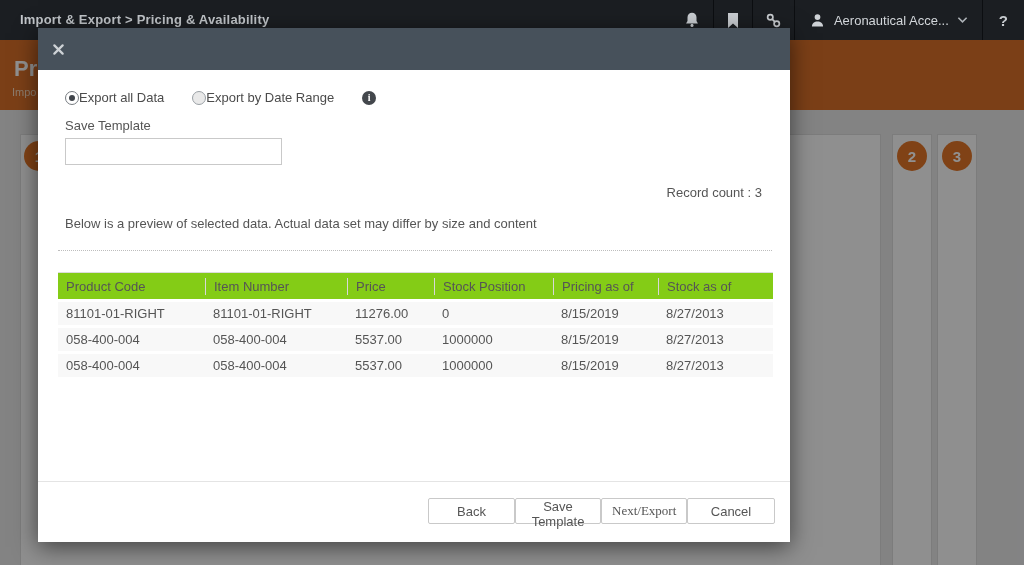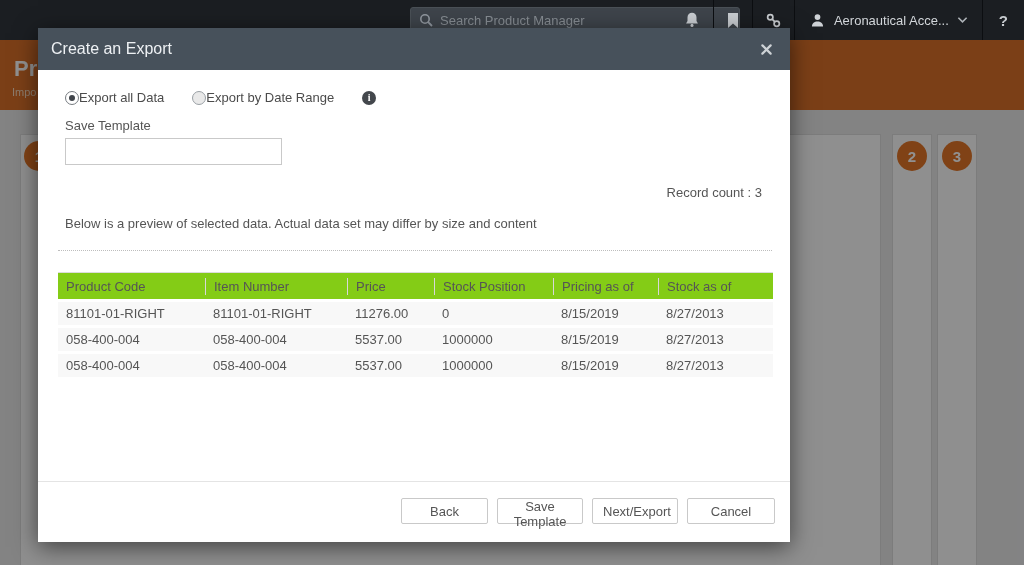--- a/index.html
+++ b/index.html
@@ -71,24 +71,24 @@
   .preview-table { position:absolute; top:202px; left:20px; width:715px; }
   .thead { display:flex; background:#84cc16; border-top:1px solid #dcdcdc; height:27px; align-items:center; }
   .th { font-size:13px; color:#555; padding-left:8px; height:17px; line-height:17px; }
   .th + .th { border-left:1px solid #d8d8d8; }
   .trow { display:flex; background:#f8f8f8; height:23px; align-items:center; margin-top:3px; }
   .td { font-size:13px; color:#555; padding-left:8px; white-space:nowrap; overflow:hidden; }
   .c0 { width:147px; } .c1 { width:142px; } .c2 { width:87px; }
   .c3 { width:119px; } .c4 { width:105px; } .c5 { width:115px; }
 
   .footer-divider { position:absolute; top:411px; left:0; right:0; border-top:1px solid #e4e4e4; }
-  .footer { position:absolute; top:428px; right:15px; display:flex; gap:9px; }
+  .footer { position:absolute; top:428px; right:15px; display:flex; }
   .btn { height:26px; background:#fff; border:1px solid #c9c9c9; border-radius:2px; font-size:13px; color:#555;
          font-family:"Liberation Sans",sans-serif; cursor:pointer; padding:0 10px; }
-  .btn-back { width:87px; } .btn-save { width:86px; } .btn-next { width:86px; } .btn-cancel { width:88px; }
+  .btn-back { width:87px; } .btn-save { width:86px; } .btn-next { width:86px;font-family:Liberation Serif, serif; } .btn-cancel { width:88px; }
 
   svg { display:block; }
 </style>
 </head>
 <body>
 
 <div class="page">
   <div class="banner">
     <div class="banner-title">Pri</div>
     <div class="banner-sub">Impo</div>
@@ -102,30 +102,22 @@
     </div>
     <div class="step-card card-3">
       <div class="step-badge">3</div>
     </div>
   </div>
 </div>
 
 <div class="dim"></div>
 
 <div class="topbar">
-
-  <div class="searchbox">
-    <span style="margin-right:7px;">
-      <svg width="14" height="14" viewBox="0 0 14 14">
-        <circle cx="6" cy="6" r="4.2" fill="none" stroke="#9298a0" stroke-width="1.6"></circle>
-        <line x1="9.2" y1="9.2" x2="13" y2="13" stroke="#9298a0" stroke-width="1.8"></line>
-      </svg>
-    </span>
-    <input type="text" placeholder="Search Product Manager" style="">
-  </div>
+  <div class="breadcrumb">Import &amp; Export &gt; Pricing &amp; Availability</div>
+
 
   <div class="top-right">
     <div class="top-icon">
       <span>
         <svg width="18" height="18" viewBox="0 0 20 20">
           <path d="M10 2 C7.2 2 5 4.2 5 7 L5 11.2 L3.4 13.8 L16.6 13.8 L15 11.2 L15 7 C15 4.2 12.8 2 10 2 Z" fill="#c9cdd1"></path>
           <circle cx="10" cy="16" r="1.7" fill="#c9cdd1"></circle>
         </svg>
       </span>
     </div>
@@ -162,21 +154,20 @@
         </svg>
       </span>
     </div>
     <div class="tsep"></div>
     <div class="help">?</div>
   </div>
 </div>
 
 <div class="modal">
   <div class="modal-header">
-    <div class="modal-title">Create an Export</div>
     <button class="modal-close">
       <span>
         <svg width="11" height="11" viewBox="0 0 12 12">
           <path d="M1.5 1.5 L10.5 10.5 M10.5 1.5 L1.5 10.5" stroke="#ced2d6" stroke-width="2.4" stroke-linecap="round"></path>
         </svg>
       </span>
     </button>
   </div>
 
   <div class="modal-body">

